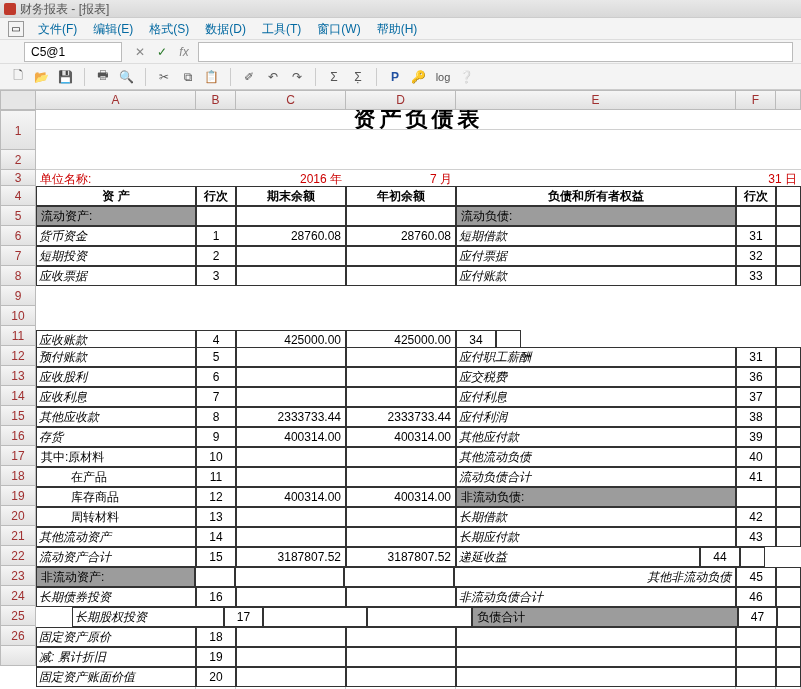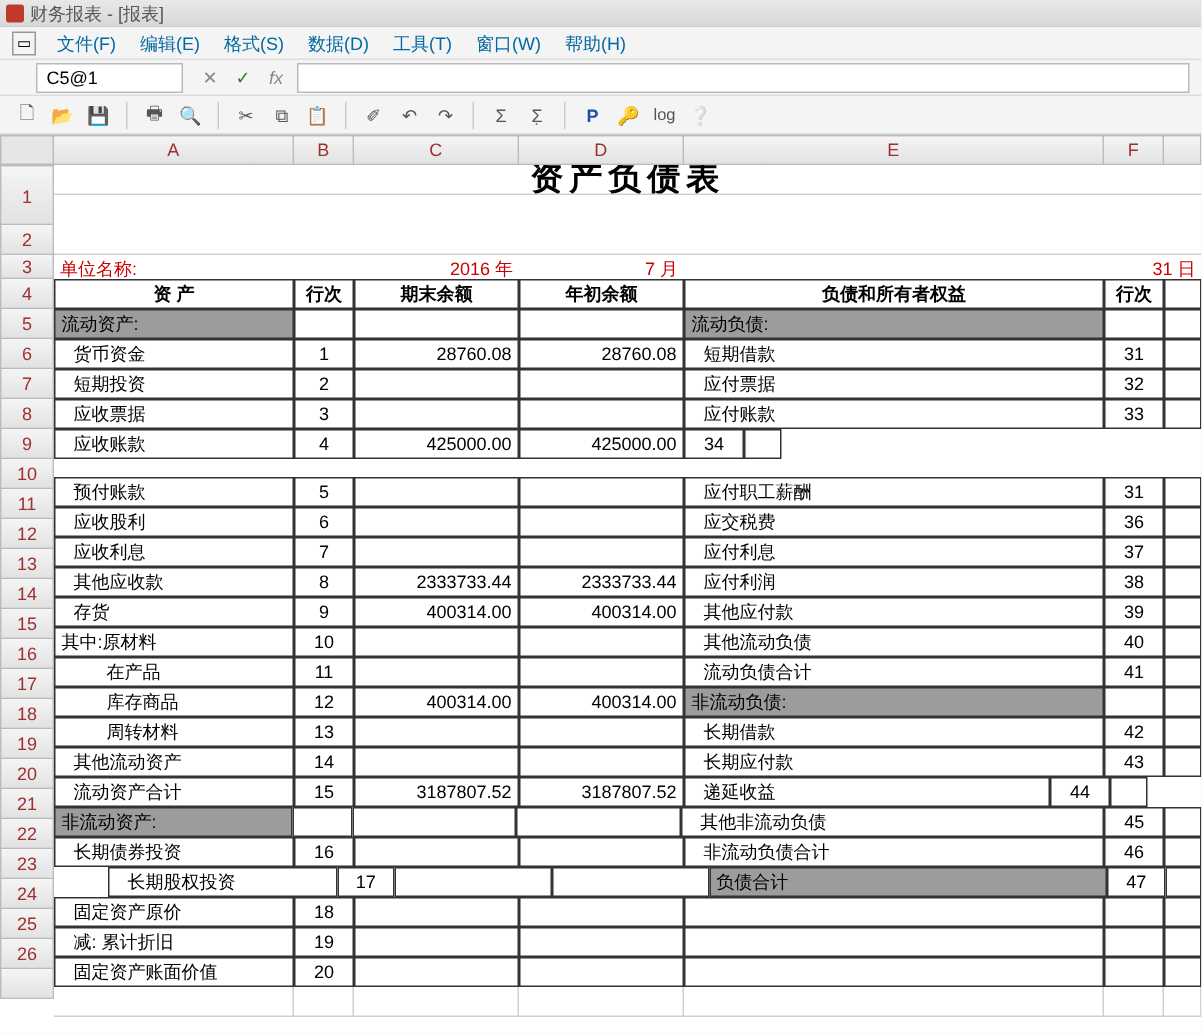--- a/index.html
+++ b/index.html
@@ -28,21 +28,21 @@
   .grid-row { display:flex; height:20px;}
   .cell { border-right:1px solid #d0d0d0; border-bottom:1px solid #d0d0d0; height:20px; line-height:18px; padding:0 4px; overflow:hidden; white-space:nowrap; background:#fff;}
   .title-row .cell { border:none; border-bottom:1px solid #d0d0d0; background:#fff;}
   .title-text { font-size:22px; font-weight:bold; text-align:center; width:100%; letter-spacing:4px;}
   .unit-row .cell { color:#c00; border:none; border-bottom:1px solid #d0d0d0;}
   .hdr { background:#fff; border:1px solid #333 !important; text-align:center; font-weight:bold;}
   .data-border { border:1px solid #333 !important;}
   .shade { background:#9c9c9c !important; color:#000;}
   .num { text-align:right; font-variant-numeric:tabular-nums;}
   .ctr { text-align:center;}
-  .indent1 { padding-left:12px;}
+  .indent1 { padding-left:2px;font-style:italic;}
   .indent2 { padding-left:34px;}
   .red { color:#c00;}
 </style>
 </head>
 <body>
 
 <div class="titlebar">
   <span class="titlebar-icon"></span>
   <span>财务报表 - [报表]</span>
 </div>
@@ -186,21 +186,21 @@
       </div>
       <div class="grid-row " style="height: 20px;">
         <div class="cell data-border indent1" style="width: 160px;">应收票据</div>
         <div class="cell data-border ctr" style="width: 40px;">3</div>
         <div class="cell data-border num" style="width: 110px;"></div>
         <div class="cell data-border num" style="width: 110px;"></div>
         <div class="cell data-border indent1" style="width: 280px;">应付账款</div>
         <div class="cell data-border ctr" style="width: 40px;">33</div>
         <div class="cell data-border" style="width: 25px;"></div>
       </div>
-      <div class="grid-row " style="height: 32px;">
+      <div class="grid-row " style="height: 17px; margin-top: 44px;">
         <div class="cell data-border indent1" style="width: 160px;">应收账款</div>
         <div class="cell data-border ctr" style="width: 40px;">4</div>
         <div class="cell data-border num" style="width: 110px;">425000.00</div>
         <div class="cell data-border num" style="width: 110px;">425000.00</div>
         <div class="cell data-border ctr" style="width: 40px;">34</div>
         <div class="cell data-border" style="width: 25px;"></div>
       </div>
       <div class="grid-row " style="height: 20px;">
         <div class="cell data-border indent1" style="width: 160px;">预付账款</div>
         <div class="cell data-border ctr" style="width: 40px;">5</div>
@@ -298,21 +298,21 @@
         <div class="cell data-border num" style="width: 110px;">3187807.52</div>
         <div class="cell data-border indent1" style="width: 244px;">递延收益</div>
         <div class="cell data-border ctr" style="width: 40px;">44</div>
         <div class="cell data-border" style="width: 25px;"></div>
       </div>
       <div class="grid-row " style="height: 20px;">
         <div class="cell data-border shade" style="width: 160px;">非流动资产:</div>
         <div class="cell data-border ctr" style="width: 40px;"></div>
         <div class="cell data-border num" style="width: 110px;"></div>
         <div class="cell data-border num" style="width: 110px;"></div>
-        <div class="cell data-border indent1" style="width: 284px;">其他非流动负债</div>
+        <div class="cell data-border indent1" style="width: 284px; text-align: right;">其他非流动负债</div>
         <div class="cell data-border ctr" style="width: 40px;">45</div>
         <div class="cell data-border" style="width: 25px;"></div>
       </div>
       <div class="grid-row " style="height: 20px;">
         <div class="cell data-border indent1" style="width: 160px;">长期债券投资</div>
         <div class="cell data-border ctr" style="width: 40px;">16</div>
         <div class="cell data-border num" style="width: 110px;"></div>
         <div class="cell data-border num" style="width: 110px;"></div>
         <div class="cell data-border indent1" style="width: 280px;">非流动负债合计</div>
         <div class="cell data-border ctr" style="width: 40px;">46</div>

